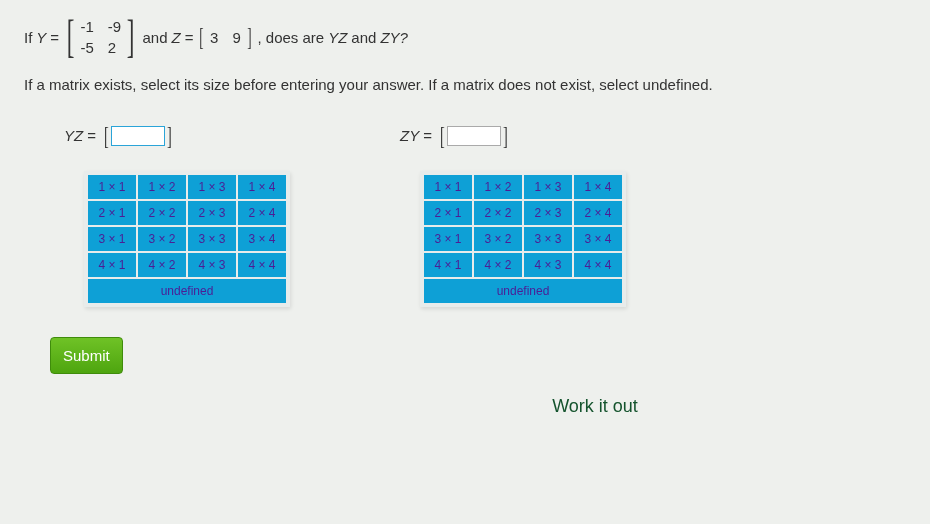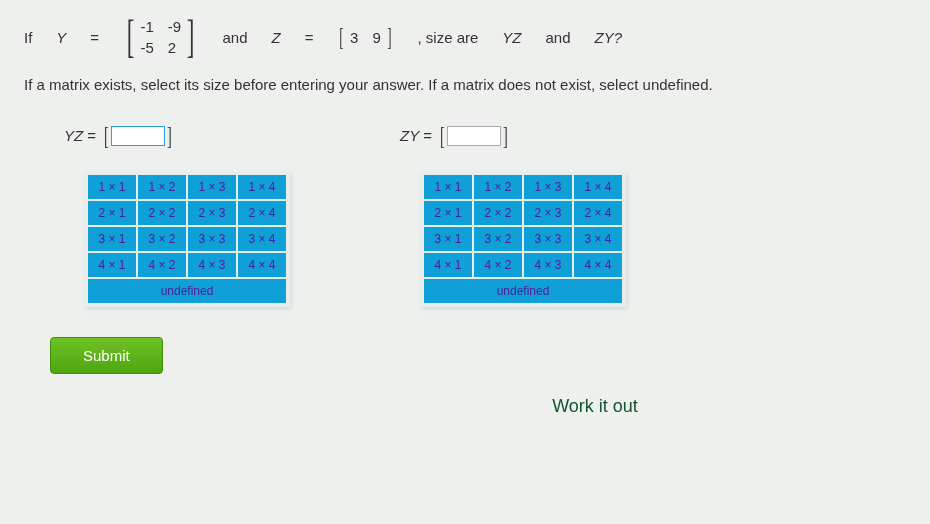--- a/index.html
+++ b/index.html
@@ -10,21 +10,21 @@
     background: #eef0ed;
     color: #333;
     font-size: 15px;
     width: 930px;
     height: 524px;
     overflow: hidden;
   }
   .q-line {
     display: flex;
     align-items: center;
-    gap: 24px;
+    gap: 4px;
     margin-bottom: 18px;
   }
   .matrix {
     display: inline-flex;
     align-items: center;
   }
   .bracket {
     font-size: 46px;
     line-height: 38px;
     font-weight: 100;
@@ -95,21 +95,21 @@
     background: #0ea0d6;
   }
   .submit-btn {
     margin-top: 30px;
     margin-left: 26px;
     background: #5cb017;
     background: linear-gradient(#6fc226,#4ea50f);
     color: #fff;
     border: 1px solid #3f8c0b;
     border-radius: 4px;
-    padding: 9px 32px;
+    padding: 9px 12px;
     font-size: 15px;
     cursor: pointer;
   }
   .work-it {
     text-align: center;
     margin-top: 22px;
     color: #14532d;
     font-size: 18px;
     margin-left: 260px;
   }
@@ -137,21 +137,21 @@
   <span class="ital">Z</span>
   <span>=</span>
   <span class="matrix">
     <span class="bracket" style="font-size:26px">[</span>
     <span class="mat-row">
       <span>3</span>
       <span>9</span>
     </span>
     <span class="bracket" style="font-size:26px">]</span>
   </span>
-  <span>, size are</span>
+  <span>, does are</span>
   <span class="ital">YZ</span>
   <span>and</span>
   <span class="ital">ZY?</span>
 </div>
 
 <div class="instruction">If a matrix exists, select its size before entering your answer. If a matrix does not exist, select undefined.</div>
 
 <div class="answers">
 
   <div class="answer-block">

